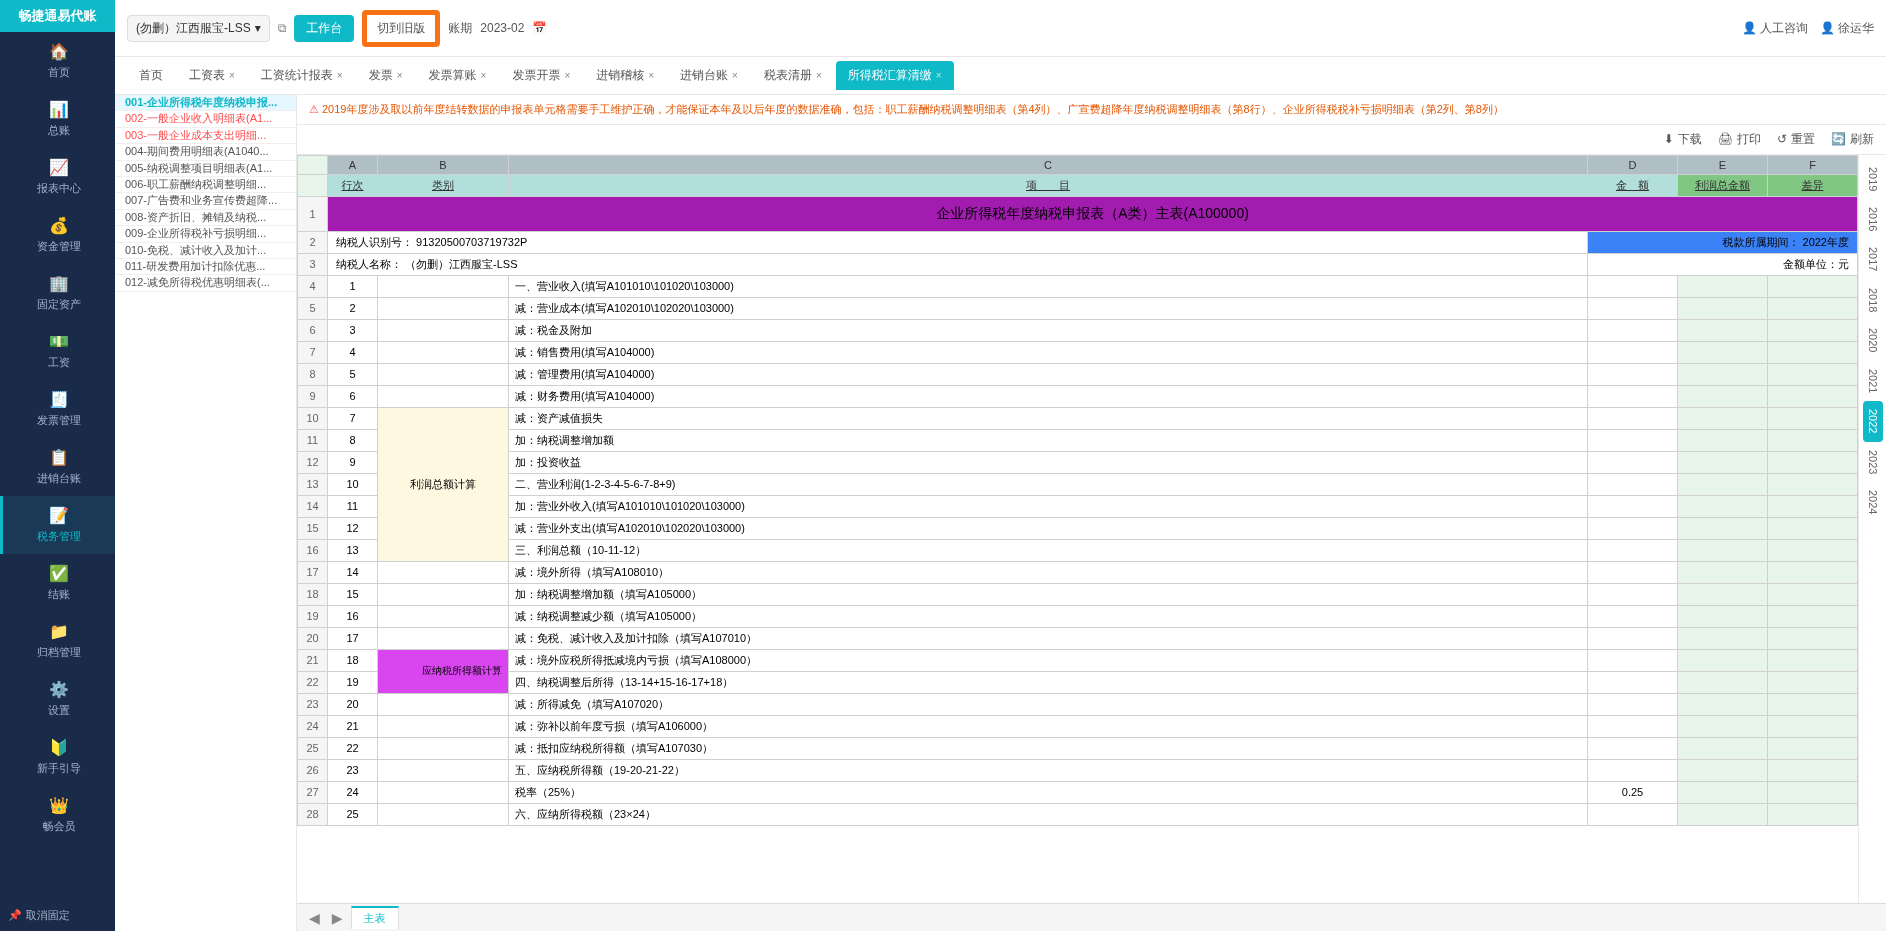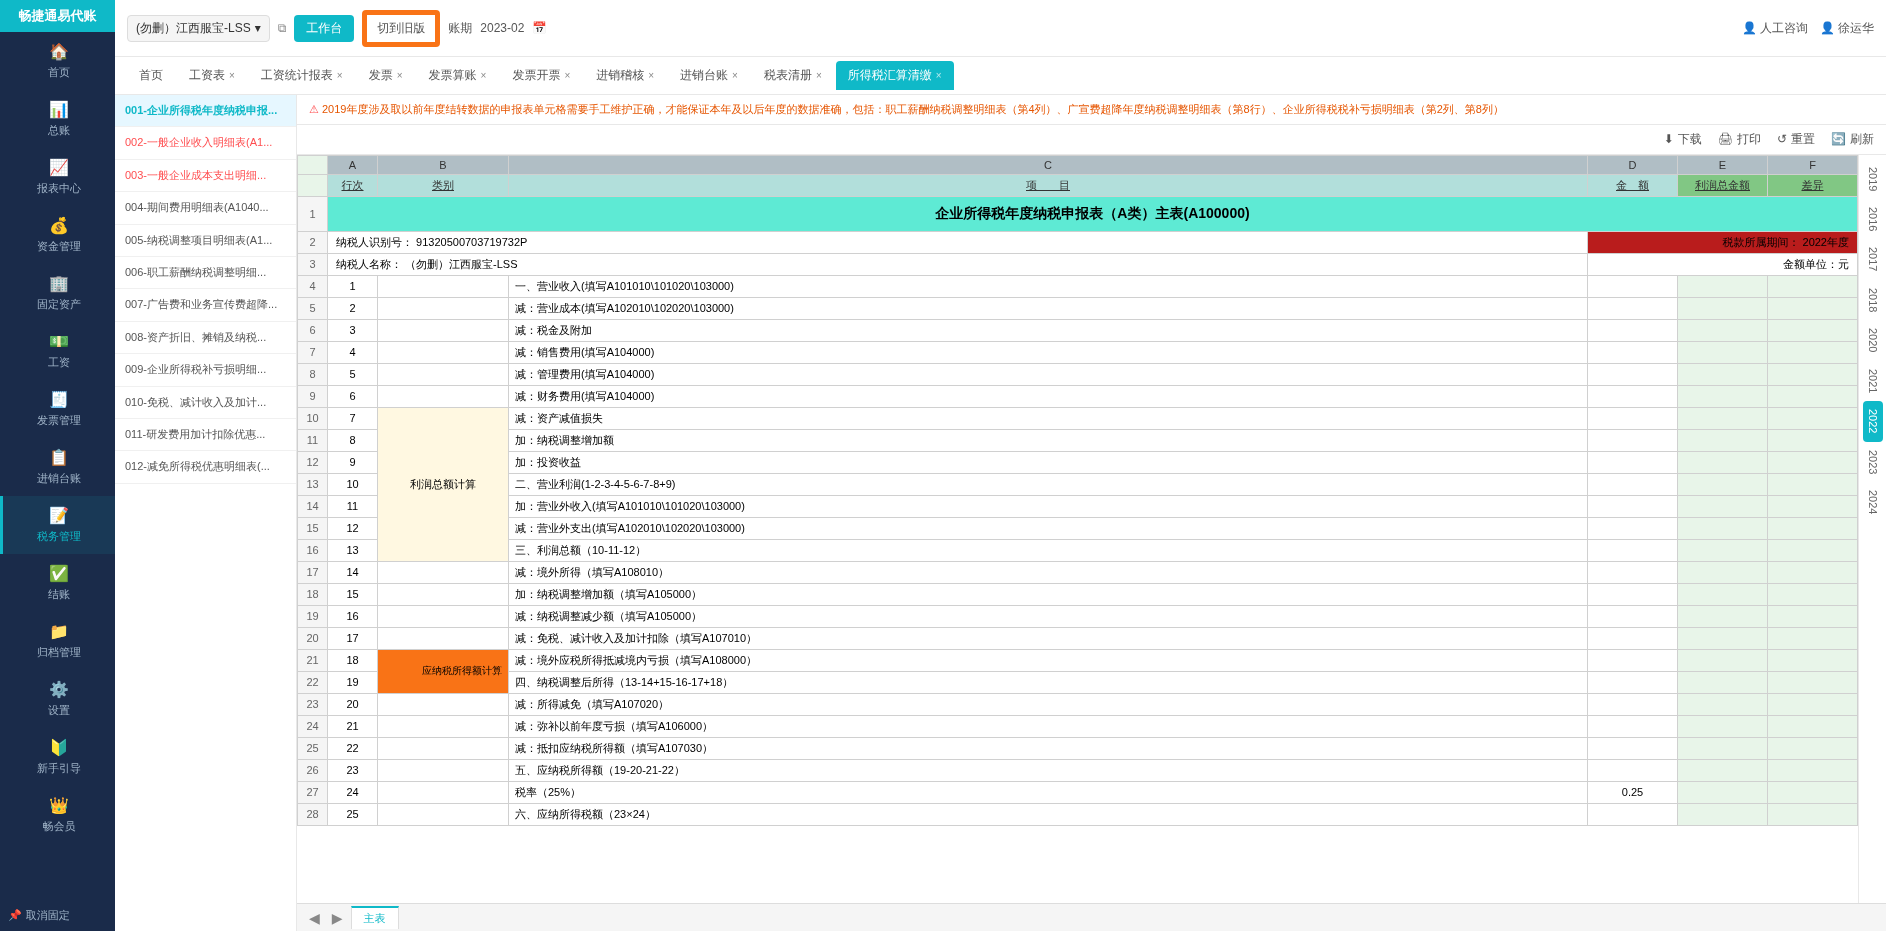--- a/index.html
+++ b/index.html
@@ -152,21 +152,21 @@
 
     
     .sub-menu {
       width: 182px;
       background: #fff;
       border-right: 1px solid #e8e8e8;
       overflow-y: auto;
       flex-shrink: 0;
     }
     .sub-menu-item {
-      padding: 8px 10px;
+      padding: 0 10px;
       font-size: 11px;
       color: #555;
       cursor: pointer;
       border-bottom: 1px solid #f0f0f0;
       line-height: 1.4;
     }
     .sub-menu-item.active { background: #e6f7ff; color: #0fb9c8; font-weight: bold; }
     .sub-menu-item.error { color: #ff4d4f; }
 
     
@@ -517,30 +517,30 @@
                 <th class="col-header">项　　目</th>
                 <th class="col-header">金　额</th>
                 <th class="col-header col-header-green">利润总金额</th>
                 <th class="col-header col-header-green">差异</th>
               </tr>
             </thead>
             <tbody>
 
               <tr>
                 <td class="row-num">1</td>
-                <td colspan="6" style="font-size:14px; font-weight:bold; padding:8px; background:#5eead4;">企业所得税年度纳税申报表（A类）主表(A100000)</td>
+                <td colspan="6" style="font-size:14px; font-weight:normal; padding:8px; background:#a21caf;">企业所得税年度纳税申报表（A类）主表(A100000)</td>
               </tr>
 
               <tr>
                 <td class="row-num">2</td>
                 <td colspan="3" style="text-align:left; background:#fff; padding:3px 8px;">
                   <span>纳税人识别号：</span>
                   <span>91320500703719732P</span>
                 </td>
-                <td colspan="3" style="text-align:right; background:#b91c1c; padding:3px 8px;">
+                <td colspan="3" style="text-align:right; background:#3b82f6; padding:3px 8px;">
                   <span>税款所属期间：</span>
                   <span>2022年度</span>
                 </td>
               </tr>
 
               <tr>
                 <td class="row-num">3</td>
                 <td colspan="3" style="text-align:left; background:#fff; padding:3px 8px;">
                   <span>纳税人名称：</span>
                   <span>（勿删）江西服宝-LSS</span>
@@ -693,21 +693,21 @@
                 <td>17</td>
                 <td></td>
                 <td class="item-col">减：免税、减计收入及加计扣除（填写A107010）</td>
                 <td class="value-cell"></td>
                 <td class="value-cell highlight-col"></td>
                 <td class="value-cell highlight-col"></td>
               </tr>
               <tr>
                 <td class="row-num">21</td>
                 <td>18</td>
-                <td class="category-cell" rowspan="2" style="background:#f97316; vertical-align:middle; font-size:10px;padding-left:44px;">应纳税所得额计算</td>
+                <td class="category-cell" rowspan="2" style="background:#d946ef; vertical-align:middle; font-size:10px;padding-left:44px;">应纳税所得额计算</td>
                 <td class="item-col">减：境外应税所得抵减境内亏损（填写A108000）</td>
                 <td class="value-cell"></td>
                 <td class="value-cell highlight-col"></td>
                 <td class="value-cell highlight-col"></td>
               </tr>
               <tr>
                 <td class="row-num">22</td>
                 <td>19</td>
                 <td class="item-col">四、纳税调整后所得（13-14+15-16-17+18）</td>
                 <td class="value-cell"></td>

